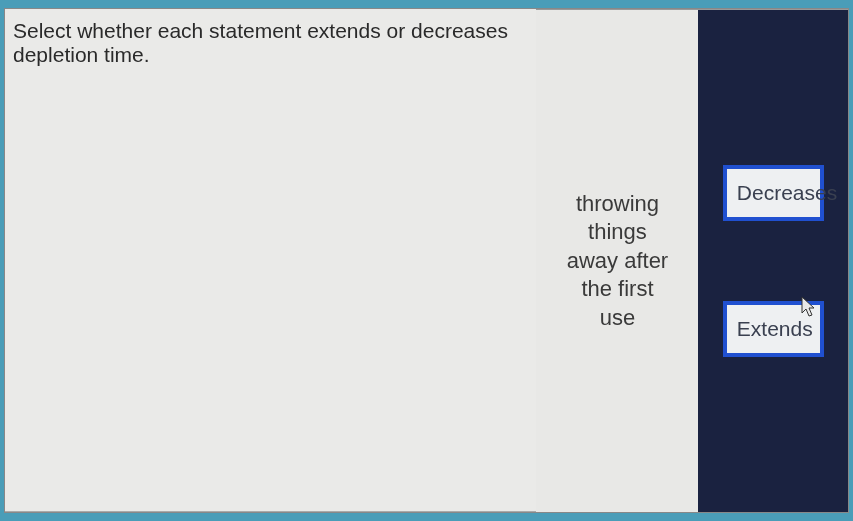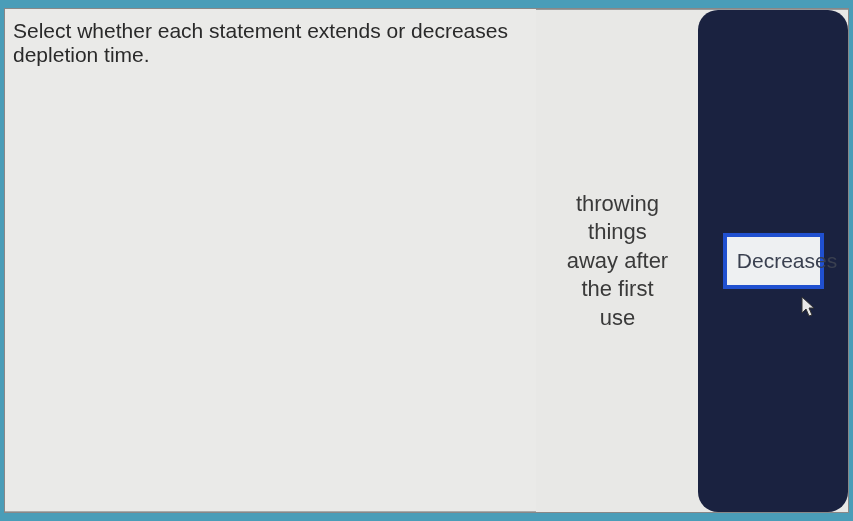--- a/index.html
+++ b/index.html
@@ -63,21 +63,20 @@
     .right-panel {
       width: 48%;
       background: #1a2240;
       display: flex;
       flex-direction: column;
       justify-content: center;
       align-items: center;
       padding: 30px 20px;
       gap: 80px;
       position: relative;
-      border-radius: 20px;
     }
     
     .answer-button {
       width: 92%;
       padding: 12px 10px;
       background: #eef0f2;
       border: 4px solid #2050d0;
       font-size: 21px;
       color: #3a4050;
       text-align: center;
@@ -110,20 +109,21 @@
     <div class="instruction-text">Select whether each statement extends or decreases depletion time.</div>
   </div>
 
   <div class="content-area">
     <div class="left-panel">
       <div class="statement-text">throwing things away after the first use</div>
     </div>
 
     <div class="right-panel">
       <button class="answer-button">Decreases</button>
+      <button class="answer-button">Extends</button>
 
       <div class="cursor">
         <svg viewBox="0 0 16 24">
           <path d="M 1 1 L 1 17 L 5 13 L 8 20 L 11 19 L 8 12 L 13 12 Z"></path>
         </svg>
       </div>
     </div>
   </div>
 </div>
 

